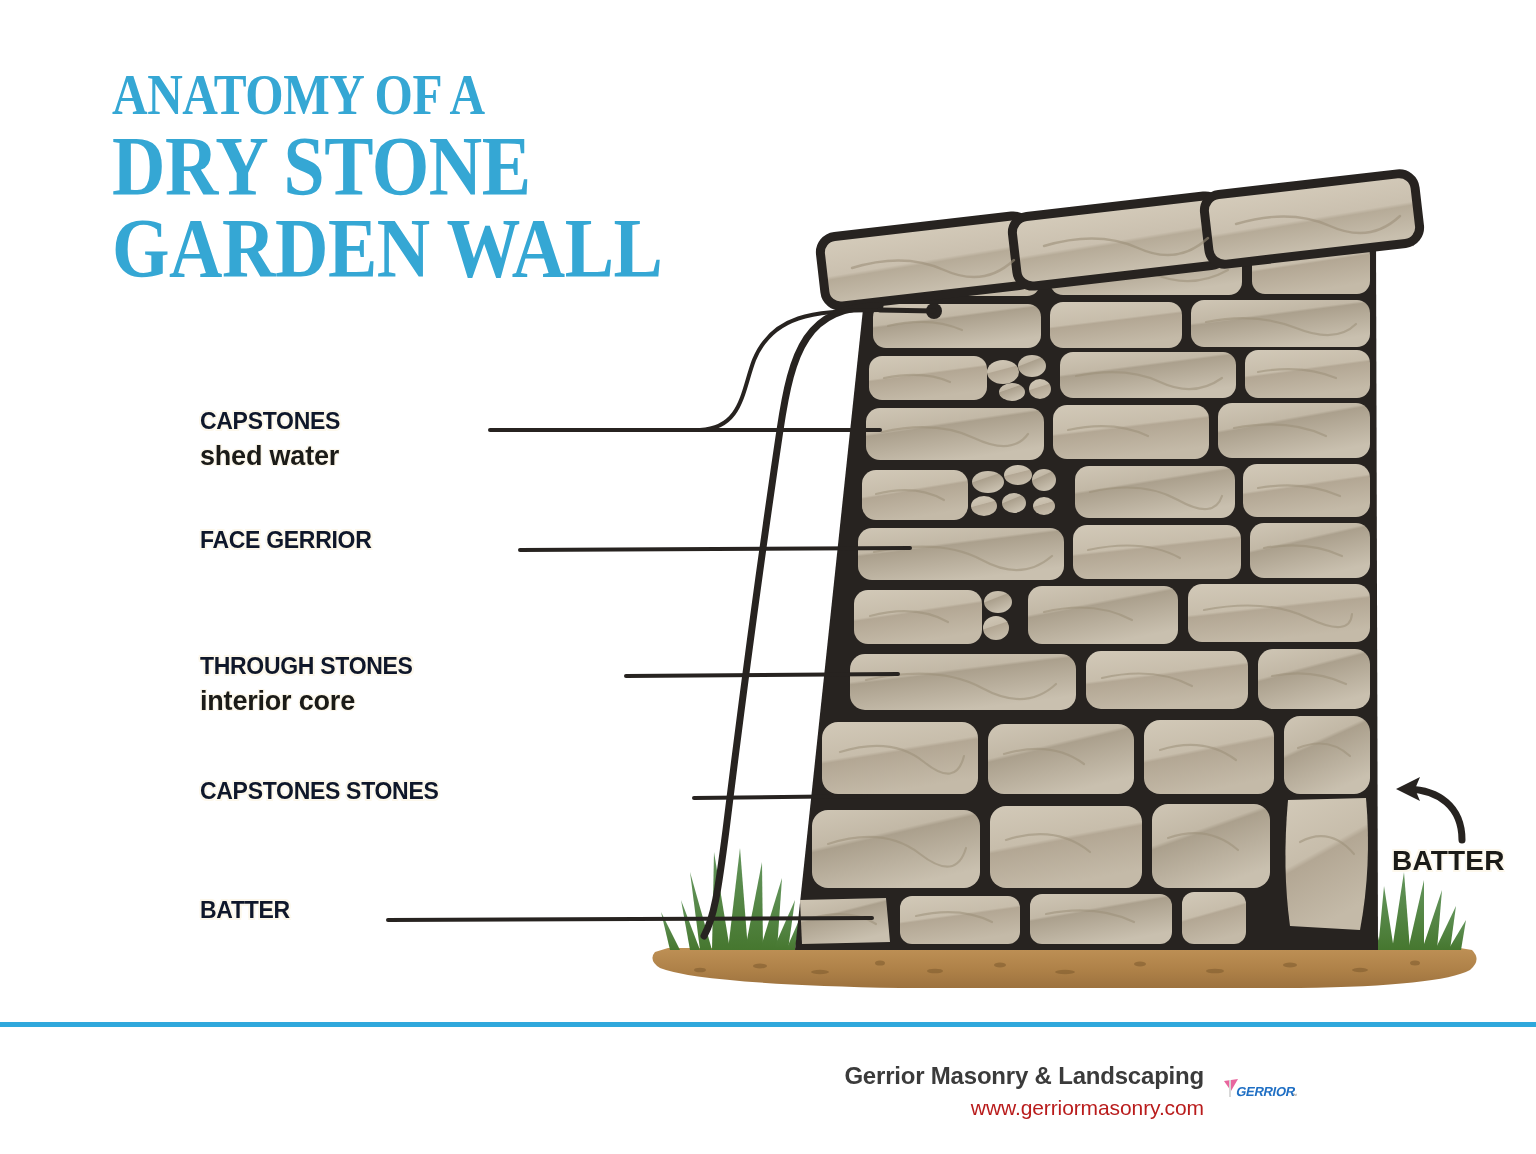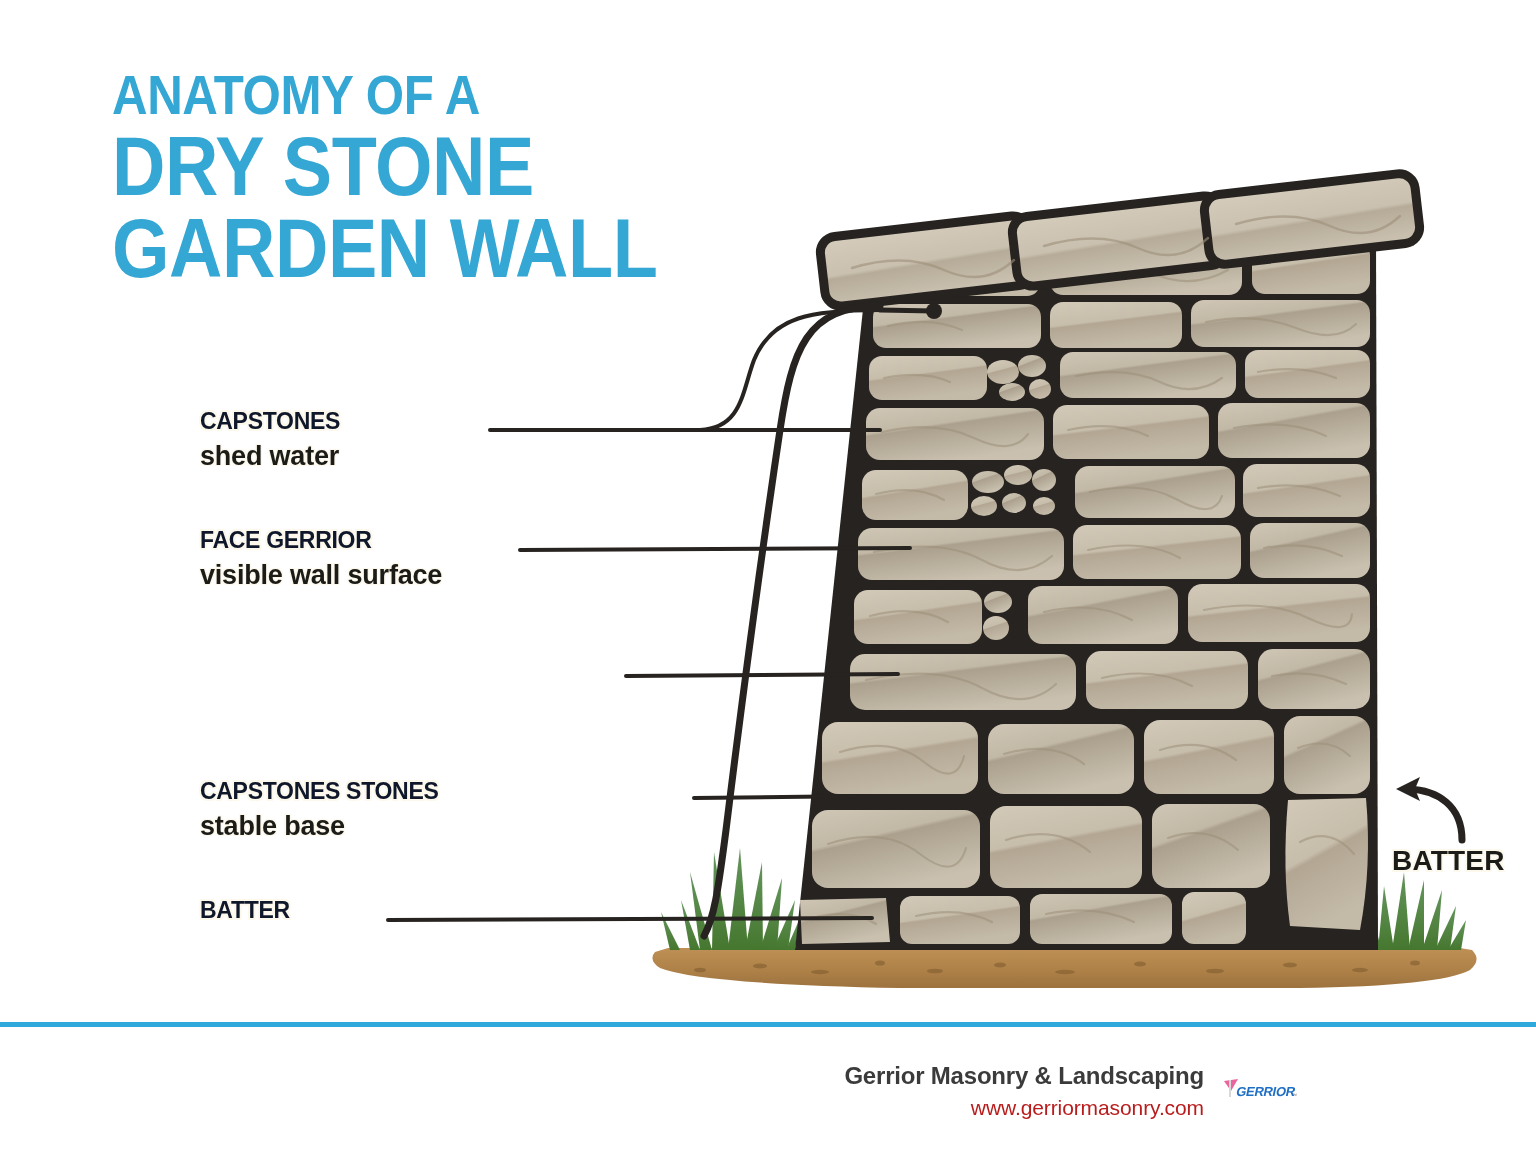--- a/index.html
+++ b/index.html
@@ -17,20 +17,21 @@
     height: 1154px;
     background: #ffffff;
   }
 
   
   #title-block {
     position: absolute;
     left: 112px;
     top: 68px;
     width: 700px;
+    font-family: Liberation Serif, serif;
   }
   .title-line {
     font-weight: 700;
     color: #35A7D4;
     letter-spacing: -0.5px;
     line-height: 0.97;
     transform: scaleX(0.88);
     transform-origin: left center;
     white-space: nowrap;
   }
@@ -135,27 +136,29 @@
     <div class="title-line" id="title-line-3">GARDEN WALL</div>
   </div>
 
   <div class="label-group" style="top:408px">
     <div class="label-head">CAPSTONES</div>
     <div class="label-sub">shed water</div>
   </div>
 
   <div class="label-group" style="top:527px">
     <div class="label-head">FACE GERRIOR</div>
-    <div class="label-sub">visible wall surface</div>
-  </div>
-
+  </div>
+
+  <div class="label-group" style="top:653px">
+    <div class="label-head">THROUGH STONES</div>
+    <div class="label-sub">interior core</div>
+  </div>
 
   <div class="label-group" style="top:778px">
     <div class="label-head">CAPSTONES STONES</div>
-    <div class="label-sub">stable base</div>
   </div>
 
   <div class="label-group" style="top:897px">
     <div class="label-head">BATTER</div>
   </div>
 
   <div id="batter-callout">BATTER</div>
 
   <svg id="artwork" viewBox="0 0 1536 1154">
     <defs>

